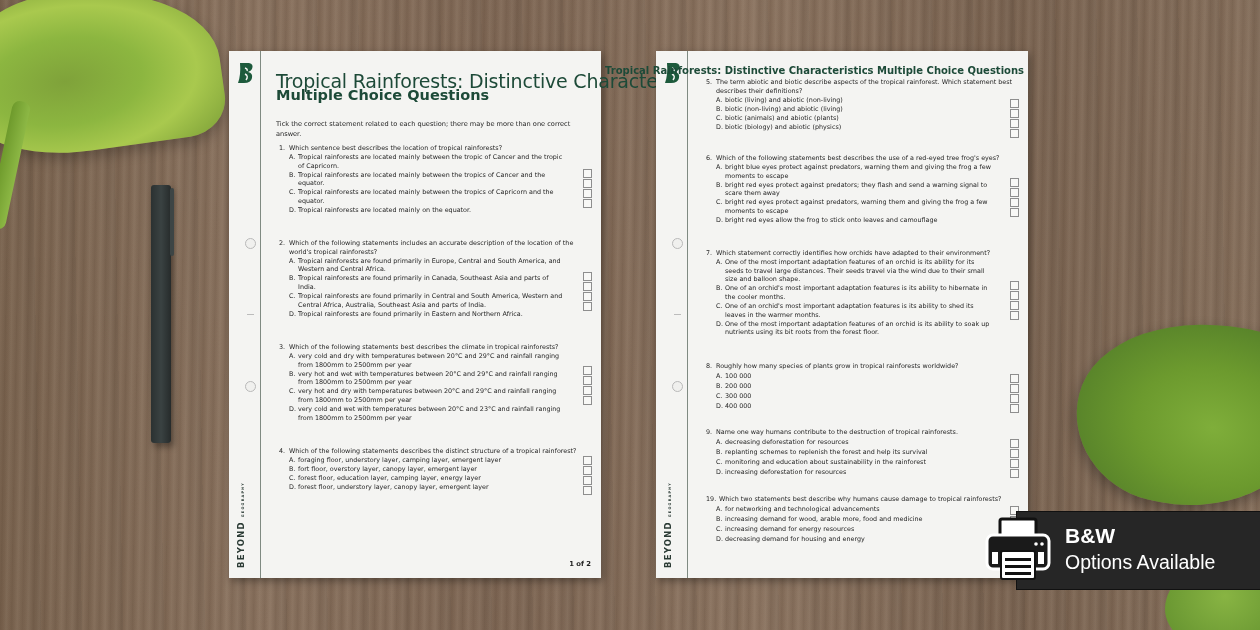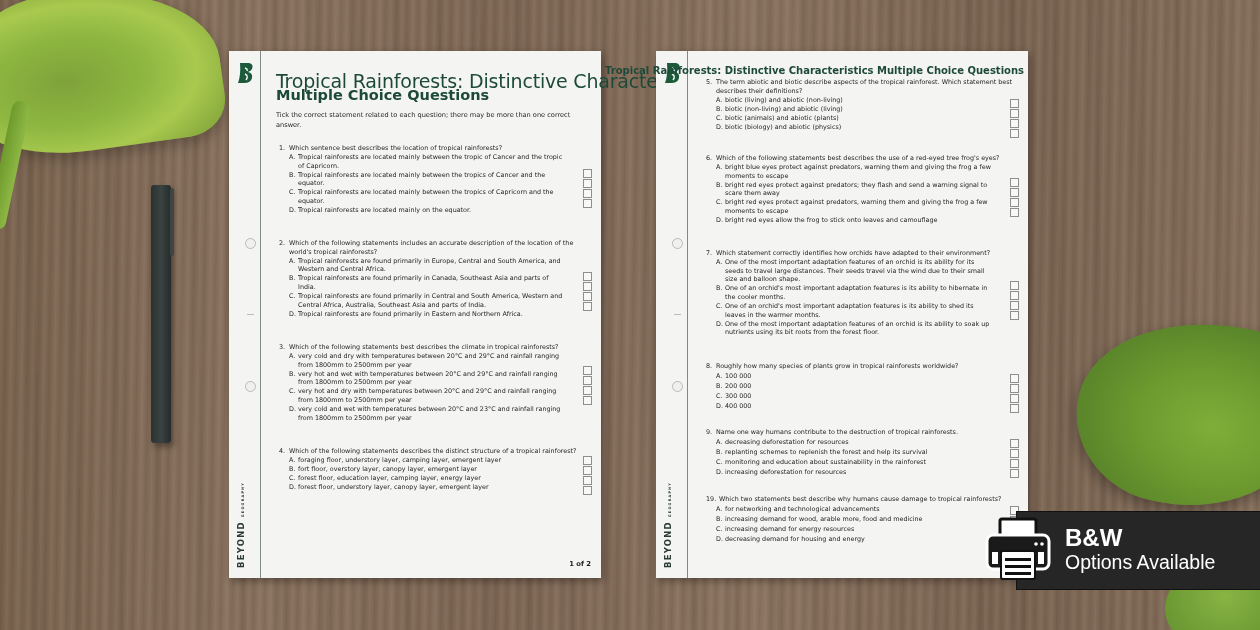--- a/index.html
+++ b/index.html
@@ -73,21 +73,21 @@
     position: absolute; left: 6px; bottom: 10px;
     transform-origin: left bottom; transform: rotate(-90deg) translate(0, 13px);
     white-space: nowrap; font-family: "DejaVu Sans", sans-serif;
   }
   .brand-main { font-size: 8.5px; font-weight: bold; letter-spacing: 1.2px; color: #2a3a34; }
   .brand-sub { font-size: 3.5px; font-weight: bold; letter-spacing: 1.2px; color: #2a3a34; margin-left: 4px; }
 
   .content { position: absolute; left: 44px; right: 10px; top: 0; }
   .title-1 { position: absolute; top: 19px; left: 3px; font-size: 19px; color: #1d4a38; white-space: nowrap; letter-spacing: -0.2px; }
   .title-2 { position: absolute; top: 36px; left: 3px; font-size: 14.5px; font-weight: bold; color: #1d4a38; white-space: nowrap; }
-  .instructions { position: absolute; top: 59px; left: 3px; width: 312px; font-size: 6.6px; line-height: 10px; }
+  .instructions { position: absolute; top: 68px; left: 3px; width: 312px; font-size: 6.6px; line-height: 10px; }
   .header-small { position: absolute; top: 14px; right: 4px; font-size: 10px; color: #1d4a38; font-weight: bold; white-space: nowrap; }
   .page-number { position: absolute; right: 10px; bottom: 10px; font-size: 6.8px; font-weight: bold; }
 
   .question { position: absolute; left: 6px; width: 310px; font-size: 6.4px; line-height: 8.6px; }
   .q-text { display: flex; }
   .q-num { width: 10px; flex: none; }
   .opts { margin-left: 10px; }
   .opt { display: flex; width: 276px; margin-top: 0.5px; }
   .opt-letter { width: 9px; flex: none; }
   .opt-text { flex: 1; }
@@ -95,21 +95,21 @@
   .box { width: 9px; height: 9px; border: 1px solid #8e8e8e; background: #f8f8f6; }
 
   
   .badge {
     position: absolute; left: 1016px; top: 511px; width: 250px; height: 79px;
     background: #262626; border: 1px solid #111;
   }
   .printer {
     position: absolute; left: 984px; top: 517px; width: 68px; height: 66px;
   }
-  .badge-title { position: absolute; left: 1065px; top: 524px; color: #fff; font-size: 24px; font-weight: bold; font-family: "Liberation Sans", sans-serif; }
+  .badge-title { position: absolute; left: 1065px; top: 524px; color: #fff; font-size: 21px; font-weight: bold; font-family: "Liberation Sans", sans-serif; }
   .badge-sub { position: absolute; left: 1065px; top: 551px; color: #fff; font-size: 19.5px; font-family: "Liberation Sans", sans-serif; white-space: nowrap; }
 </style>
 </head>
 <body>
 
 <div class="leaf-left"></div>
 <div class="leaf-left-stem"></div>
 <div class="pen"></div>
 <div class="pen-clip"></div>
 <div class="leaf-right"></div>

